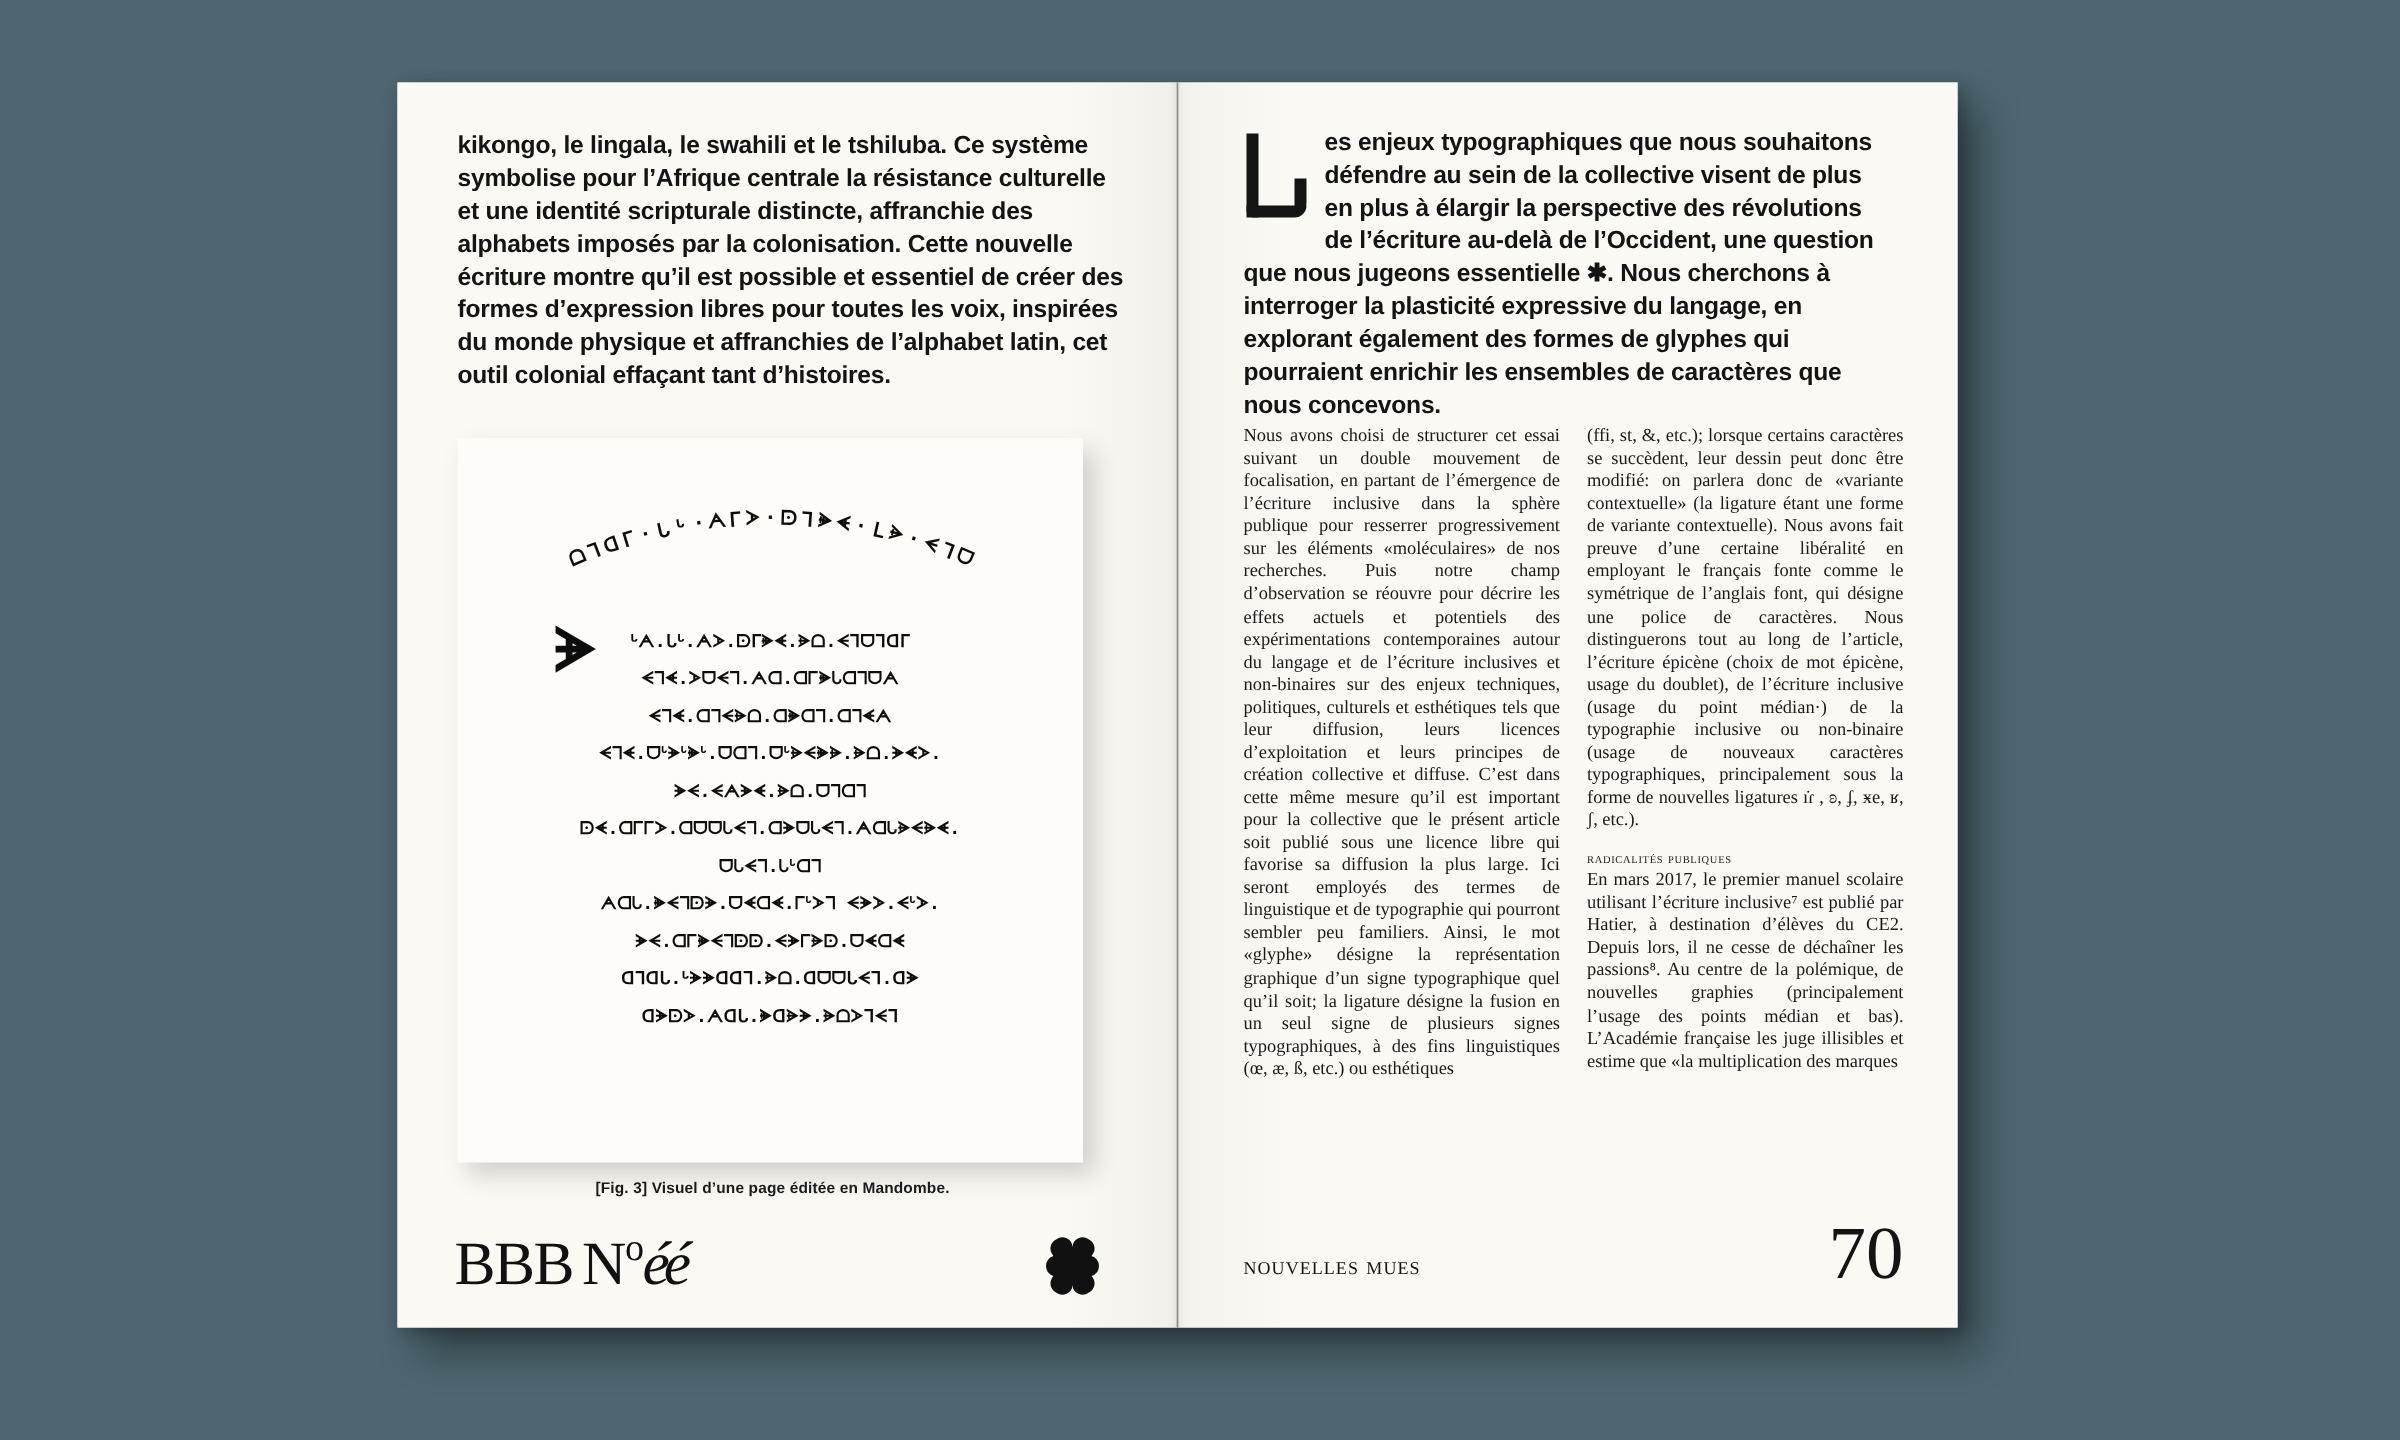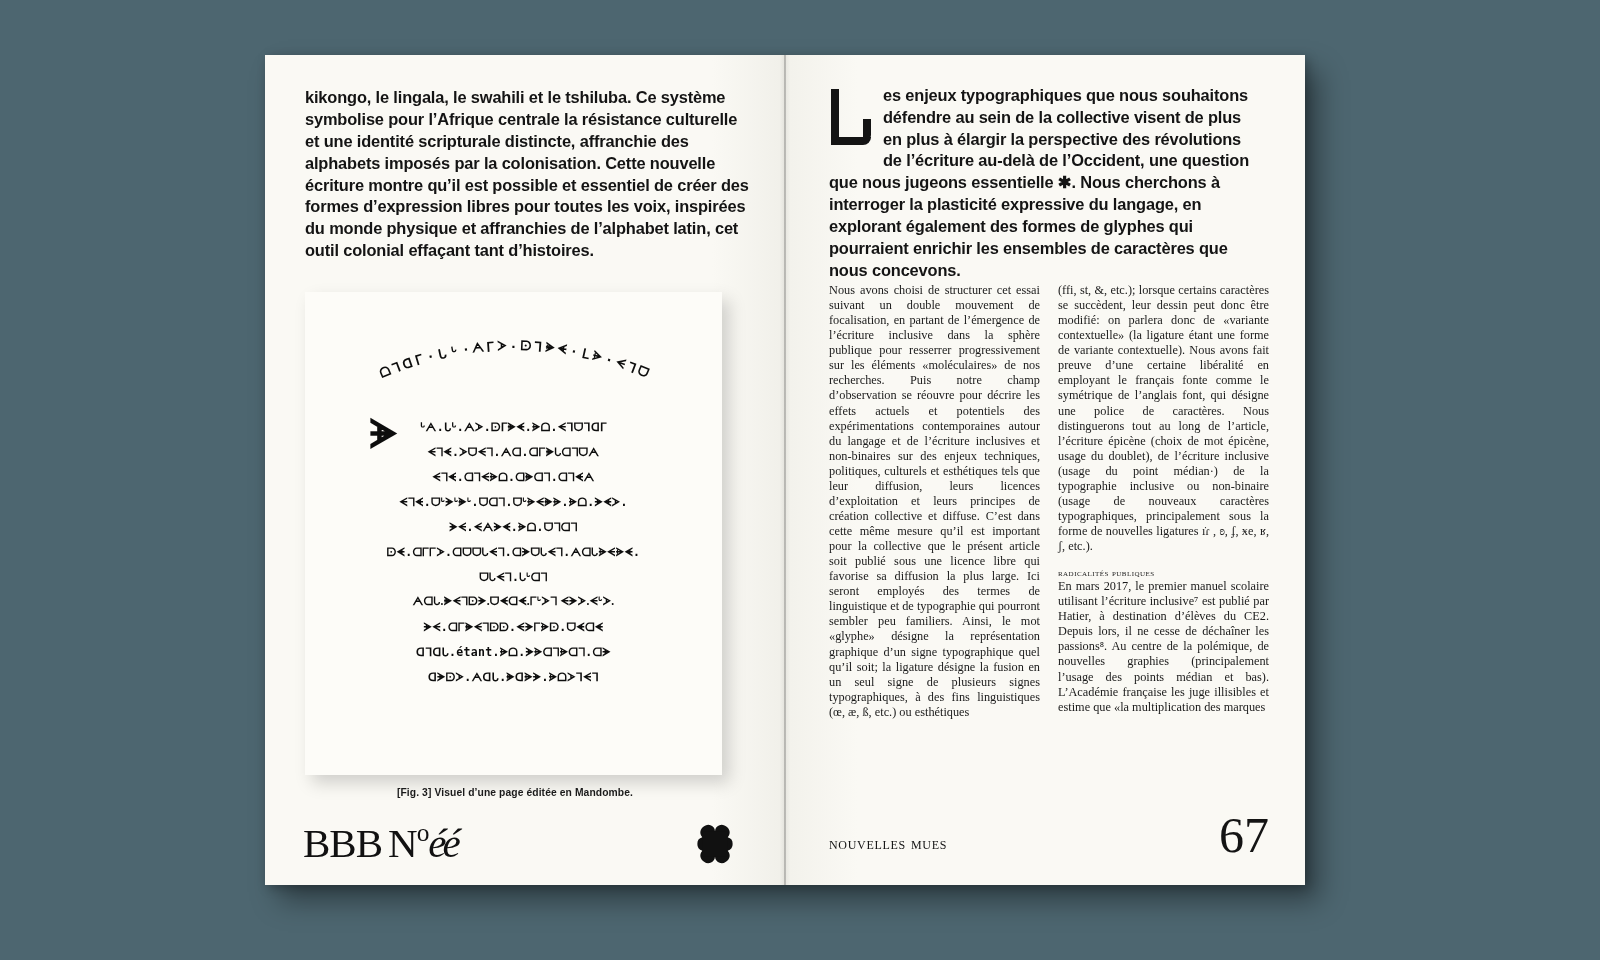--- a/index.html
+++ b/index.html
@@ -172,23 +172,23 @@
           <div id="fig-initial">ᗘ</div>
 
           <div id="glyph-lines">
               <div class="glyph-line" style="top: 128px;">ᒡᗅ.ᒐᒡ.ᗅᗆ.ᗠᒥᗙᗛ.ᗓᗝ.ᗕᒣᗜᒣᗡᒥ</div>
               <div class="glyph-line" style="top: 153px;">ᗕᒣᗛ.ᗆᗜᗕᒣ.ᗅᗡ.ᗡᒥᗙᒐᗡᒣᗜᗅ</div>
               <div class="glyph-line" style="top: 178px;">ᗕᒣᗛ.ᗡᒣᗕᗓᗝ.ᗡᗙᗡᒣ.ᗡᒣᗛᗅ</div>
               <div class="glyph-line" style="top: 203px;">ᗕᒣᗛ.ᗜᒡᗘᒡᗙᒡ.ᗜᗡᒣ.ᗜᒡᗓᗕᗙᗓ.ᗓᗝ.ᗘᗛᗆ.</div>
               <div class="glyph-line" style="top: 228px;">ᗘᗕ.ᗕᗅᗘᗛ.ᗓᗝ.ᗜᒣᗡᒣ</div>
               <div class="glyph-line" style="top: 253px;">ᗠᗛ.ᗡᒥᒥᗆ.ᗡᗜᗜᒐᗕᒣ.ᗡᗘᗜᒐᗕᒣ.ᗅᗡᒐᗓᗕᗓᗛ.</div>
               <div class="glyph-line" style="top: 278px;">ᗜᒐᗕᒣ.ᒐᒡᗡᒣ</div>
-              <div class="glyph-line" style="top: 303px; font-family: Liberation Serif, serif;">ᗅᗡᒐ.ᗙᗕᒣᗠᗘ.ᗜᗛᗡᗛ.ᒥᒡᗆᒣ ᗕᗘᗆ.ᗕᒡᗆ.</div>
+              <div class="glyph-line" style="top: 303px;">ᗅᗡᒐ.ᗙᗕᒣᗠᗘ.ᗜᗛᗡᗛ.ᒥᒡᗆᒣ ᗕᗘᗆ.ᗕᒡᗆ.</div>
               <div class="glyph-line" style="top: 328px;">ᗘᗕ.ᗡᒥᗙᗕᒣᗠᗠ.ᗕᗘᒥᗓᗠ.ᗜᗛᗡᗛ</div>
-              <div class="glyph-line" style="top: 353px;">ᗡᒣᗡᒐ.étant.ᗓᗝ.ᗘᗓᗡᒣᗓᗡᒣ.ᗡᗘ</div>
+              <div class="glyph-line" style="top: 353px;">ᗡᒣᗡᒐ.ᒡᗘᗘᗡᗡᒣ.ᗓᗝ.ᗡᗜᗜᒐᗕᒣ.ᗡᗘ</div>
               <div class="glyph-line" style="top: 378px;">ᗡᗘᗠᗆ.ᗅᗡᒐ.ᗙᗡᗓᗘ.ᗓᗝᗆᒣᗕᒣ</div>
             </div>
 
         </div>
       </div>
 
       <div id="figure-caption">[Fig. 3] Visuel d’une page éditée en Mandombe.</div>
 
       <div id="footer-left">
         <div id="imprint-logo"><span>BBB</span><span style="display:inline-block;width:6px"></span><span>N</span><span class="sup">o</span><span class="ital">éé</span></div>
@@ -219,19 +219,19 @@
         </div>
         <div class="col">
           <p class="body-text">(ffi, st, &amp;, etc.); lorsque certains caractères se succèdent, leur dessin peut donc être modifié: on parlera donc de «variante contextuelle» (la ligature étant une forme de variante contextuelle). Nous avons fait preuve d’une certaine libéralité en employant le français fonte comme le symétrique de l’anglais font, qui désigne une police de caractères. Nous distinguerons tout au long de l’article, l’écriture épicène (choix de mot épicène, usage du doublet), de l’écriture inclusive (usage du point médian·) de la typographie inclusive ou non-binaire (usage de nouveaux caractères typographiques, principalement sous la forme de nouvelles ligatures ı̇ɾ , ʚ, ʄ, ӿe, ʁ, ʃ, etc.).</p>
           <div class="section-head">Radicalités publiques</div>
           <p class="body-text">En mars 2017, le premier manuel scolaire utilisant l’écriture inclusive⁷ est publié par Hatier, à destination d’élèves du CE2. Depuis lors, il ne cesse de déchaîner les passions⁸. Au centre de la polémique, de nouvelles graphies (principalement l’usage des points médian et bas). L’Académie française les juge illisibles et estime que «la multiplication des marques</p>
         </div>
       </div>
 
       <div id="footer-right">
         <div id="running-title">Nouvelles mues</div>
-        <div id="page-number">67</div>
+        <div id="page-number">70</div>
       </div>
     </div>
 
     <div id="spine"></div>
   </div>
 </div>
 
 </body></html>

